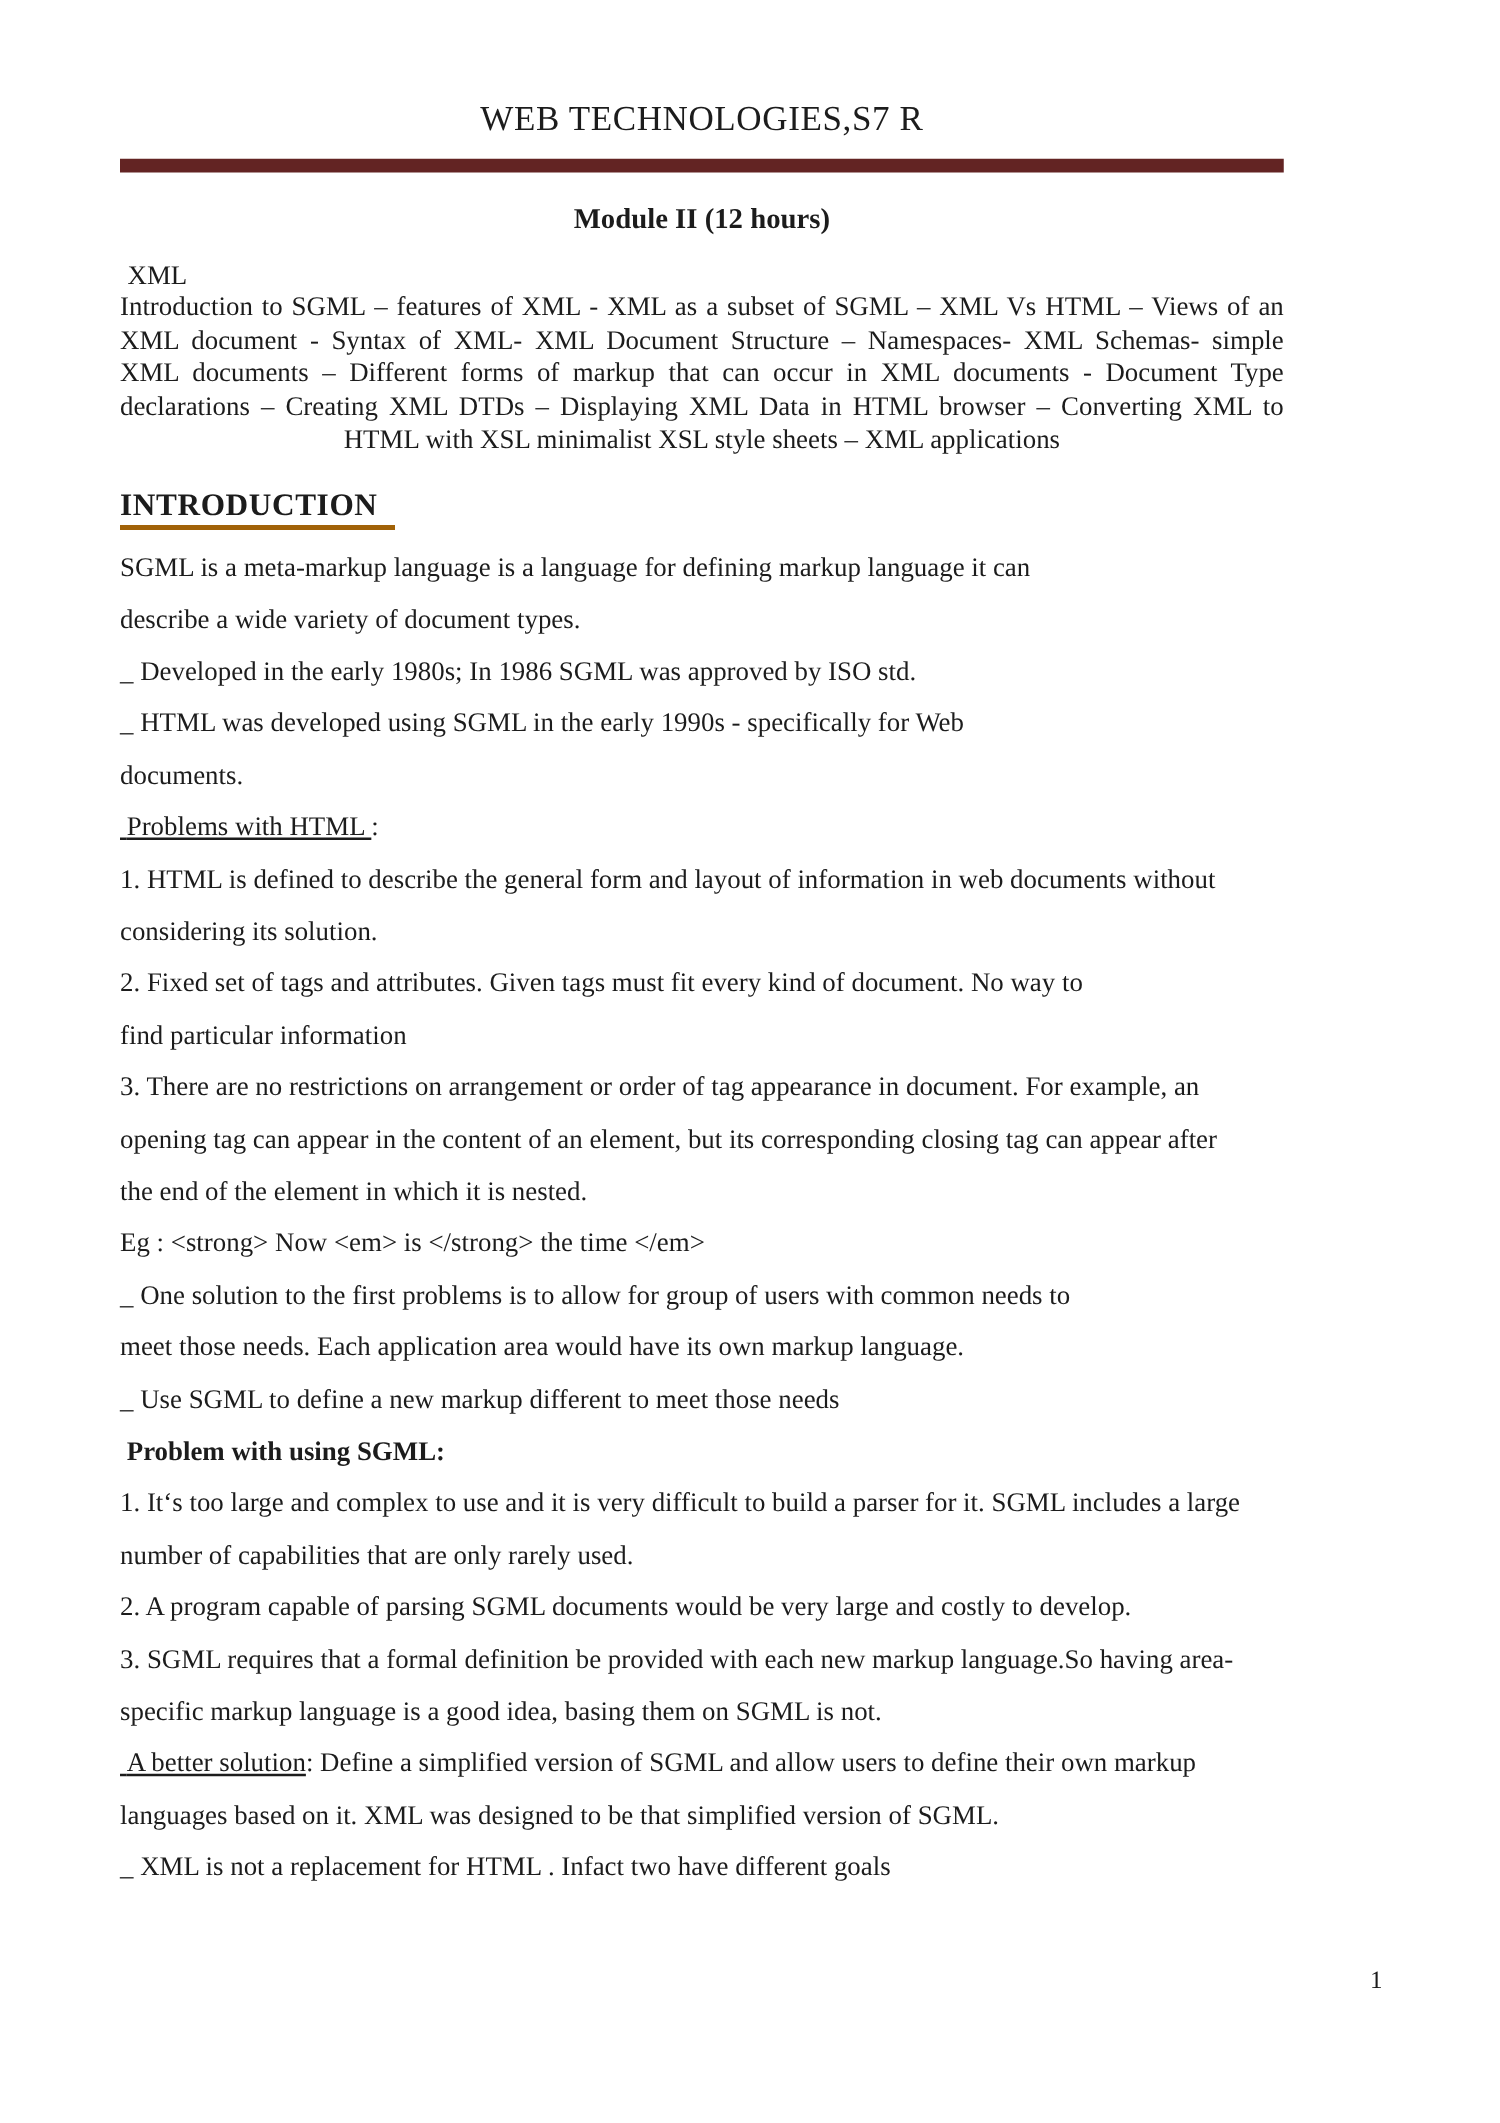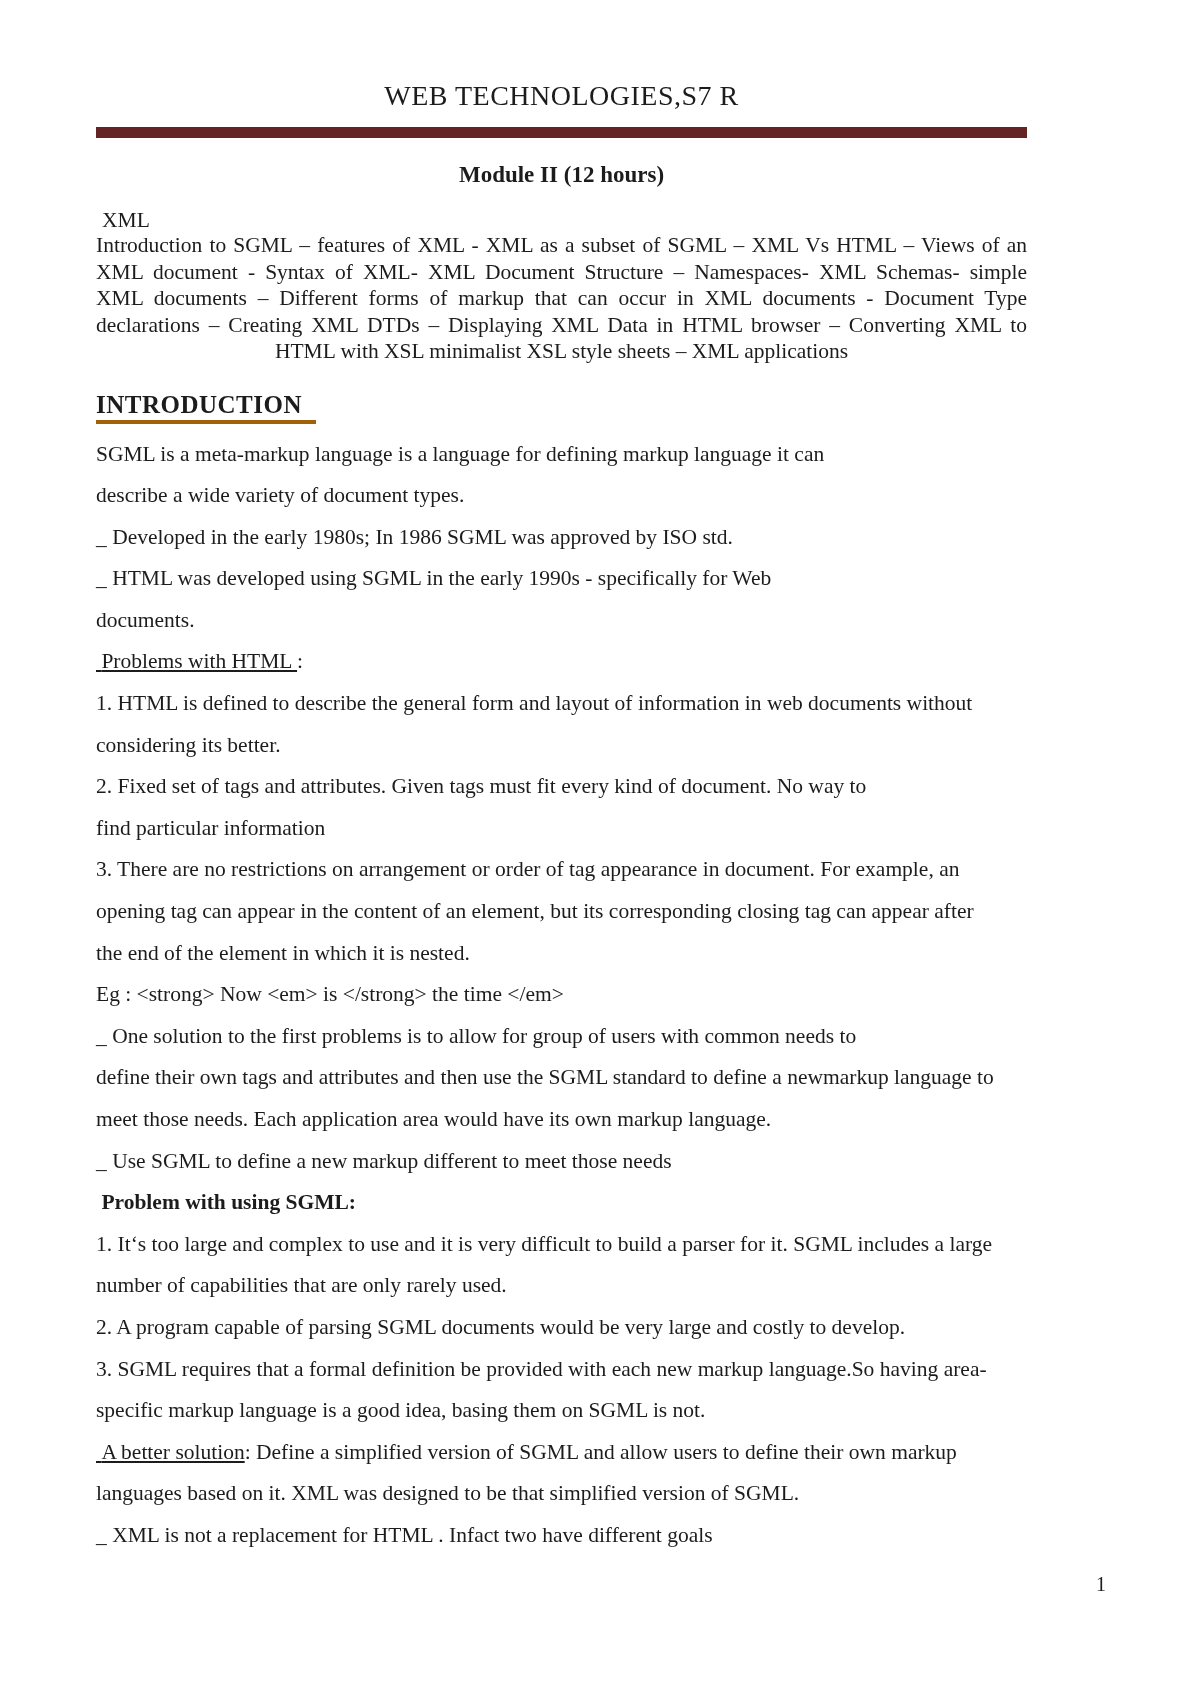--- a/index.html
+++ b/index.html
@@ -107,29 +107,28 @@
     </div>
 
     <div class="body-lines">
         <div class="body-line"><span>SGML is a meta-markup language is a language for defining markup language it can</span></div>
         <div class="body-line"><span>describe a wide variety of document types.</span></div>
         <div class="body-line"><span>_ Developed in the early 1980s; In 1986 SGML was approved by ISO std.</span></div>
         <div class="body-line"><span>_ HTML was developed using SGML in the early 1990s - specifically for Web</span></div>
         <div class="body-line"><span>documents.</span></div>
         <div class="body-line"><span class="u"> Problems with HTML </span><span>:</span></div>
         <div class="body-line"><span>1. HTML is defined to describe the general form and layout of information in web documents without</span></div>
-        <div class="body-line"><span>considering its better.</span></div>
+        <div class="body-line"><span>considering its solution.</span></div>
         <div class="body-line"><span>2. Fixed set of tags and attributes. Given tags must fit every kind of document. No way to</span></div>
         <div class="body-line"><span>find particular information</span></div>
         <div class="body-line"><span>3. There are no restrictions on arrangement or order of tag appearance in document. For example, an</span></div>
         <div class="body-line"><span>opening tag can appear in the content of an element, but its corresponding closing tag can appear after</span></div>
         <div class="body-line"><span>the end of the element in which it is nested.</span></div>
         <div class="body-line"><span>Eg : &lt;strong&gt; Now &lt;em&gt; is &lt;/strong&gt; the time &lt;/em&gt;</span></div>
         <div class="body-line"><span>_ One solution to the first problems is to allow for group of users with common needs to</span></div>
-        <div class="body-line"><span>define their own tags and attributes and then use the SGML standard to define a newmarkup language to</span></div>
         <div class="body-line"><span>meet those needs. Each application area would have its own markup language.</span></div>
         <div class="body-line"><span>_ Use SGML to define a new markup different to meet those needs</span></div>
         <div class="body-line"><span class="bu"> Problem with using SGML</span><span class="b">:</span></div>
         <div class="body-line"><span>1. It‘s too large and complex to use and it is very difficult to build a parser for it. SGML includes a large</span></div>
         <div class="body-line"><span>number of capabilities that are only rarely used.</span></div>
         <div class="body-line"><span>2. A program capable of parsing SGML documents would be very large and costly to develop.</span></div>
         <div class="body-line"><span>3. SGML requires that a formal definition be provided with each new markup language.So having area-</span></div>
         <div class="body-line"><span>specific markup language is a good idea, basing them on SGML is not.</span></div>
         <div class="body-line"><span class="u"> A better solution</span><span>: Define a simplified version of SGML and allow users to define their own markup</span></div>
         <div class="body-line"><span>languages based on it. XML was designed to be that simplified version of SGML.</span></div>

